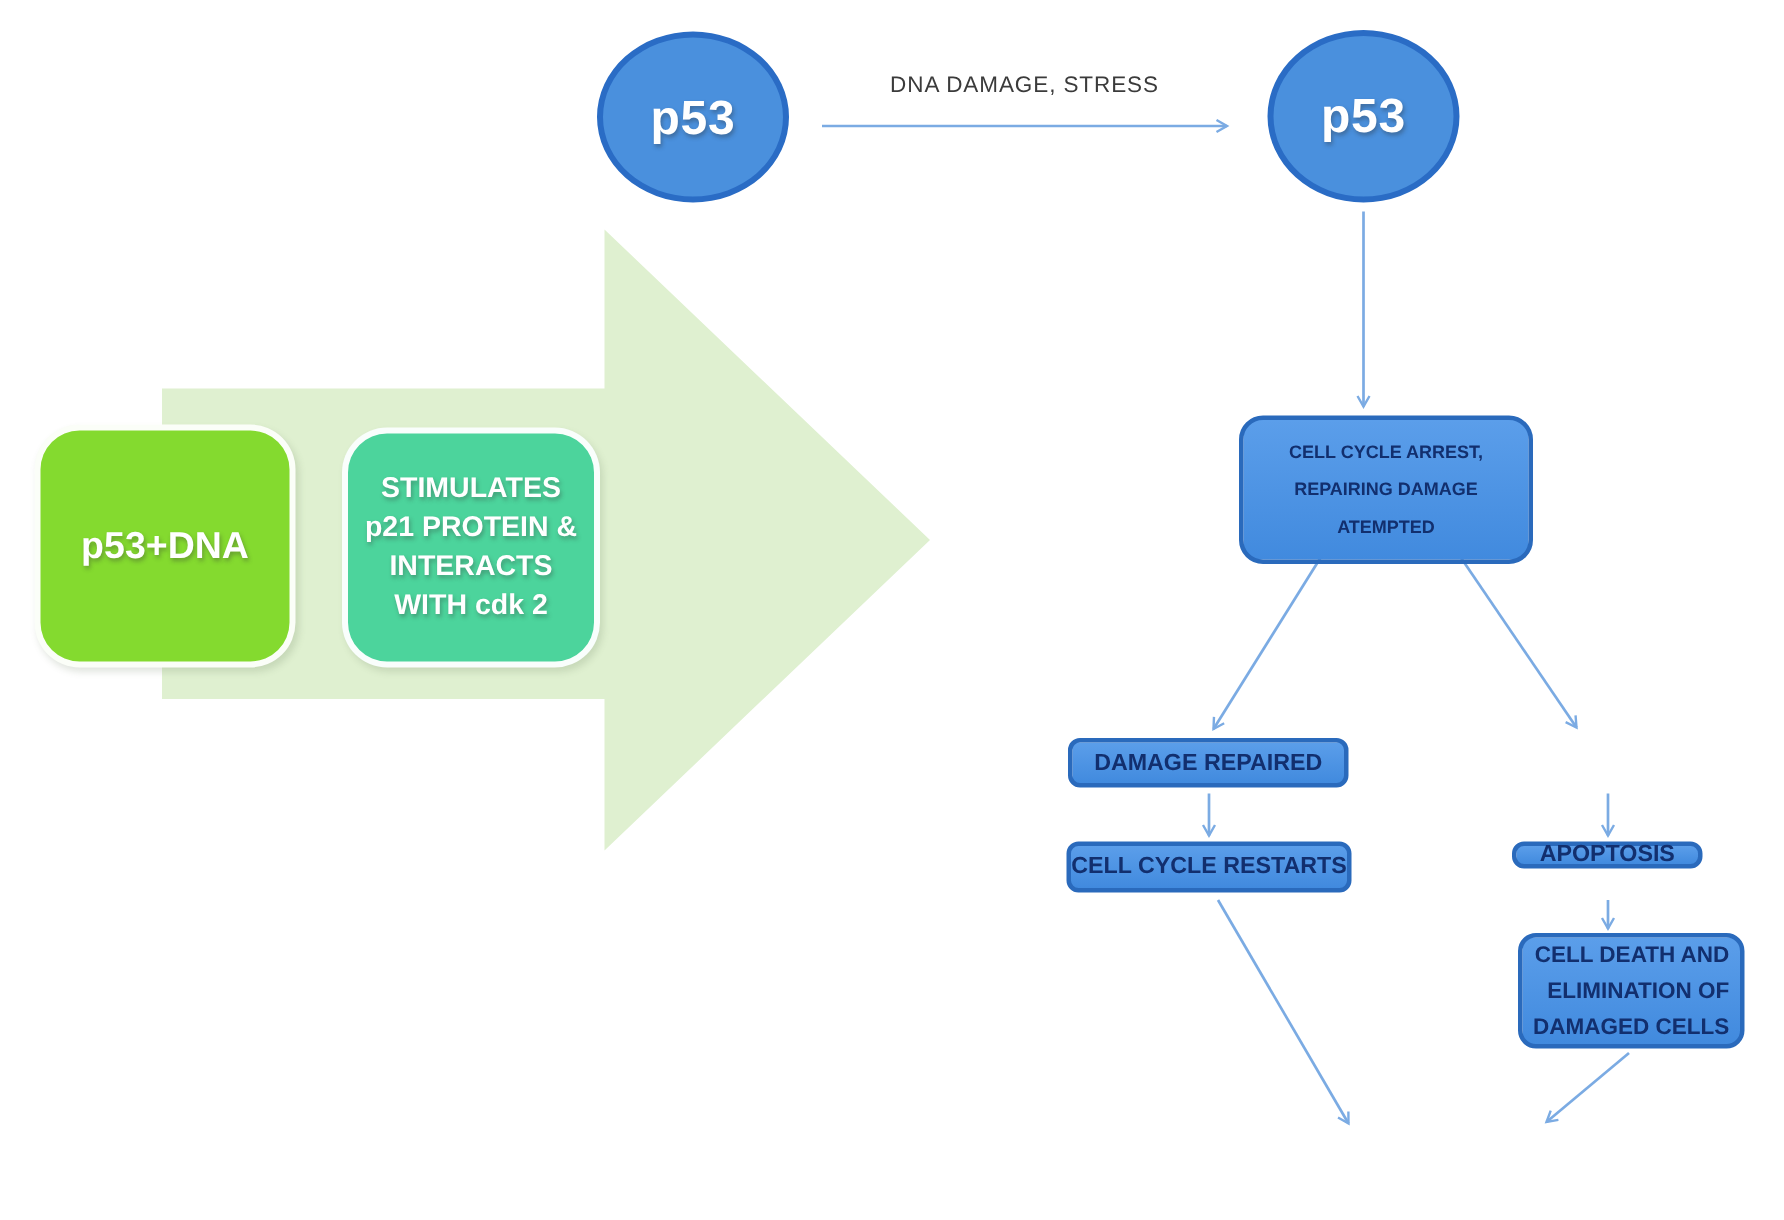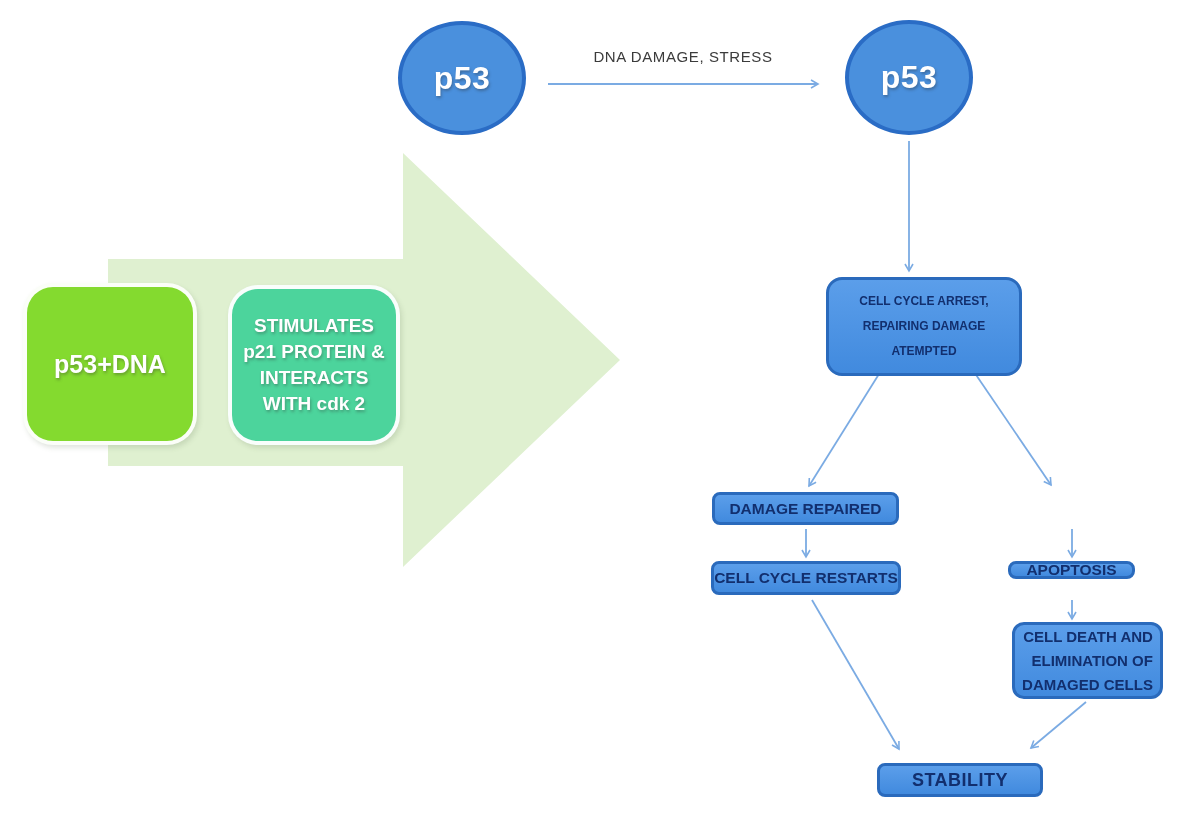--- a/index.html
+++ b/index.html
@@ -149,17 +149,14 @@
     <span>CELL CYCLE RESTARTS</span>
   </div>
   <div class="node flow-box apoptosis">
     <span>APOPTOSIS</span>
   </div>
   <div class="node flow-box cell-death">
     <span class="multiline">CELL DEATH AND
 ELIMINATION OF
 DAMAGED CELLS</span>
   </div>
-  <div class="node flow-box stability">
-    <span>STABILITY</span>
-  </div>
 
 </div>
 
 </body></html>

